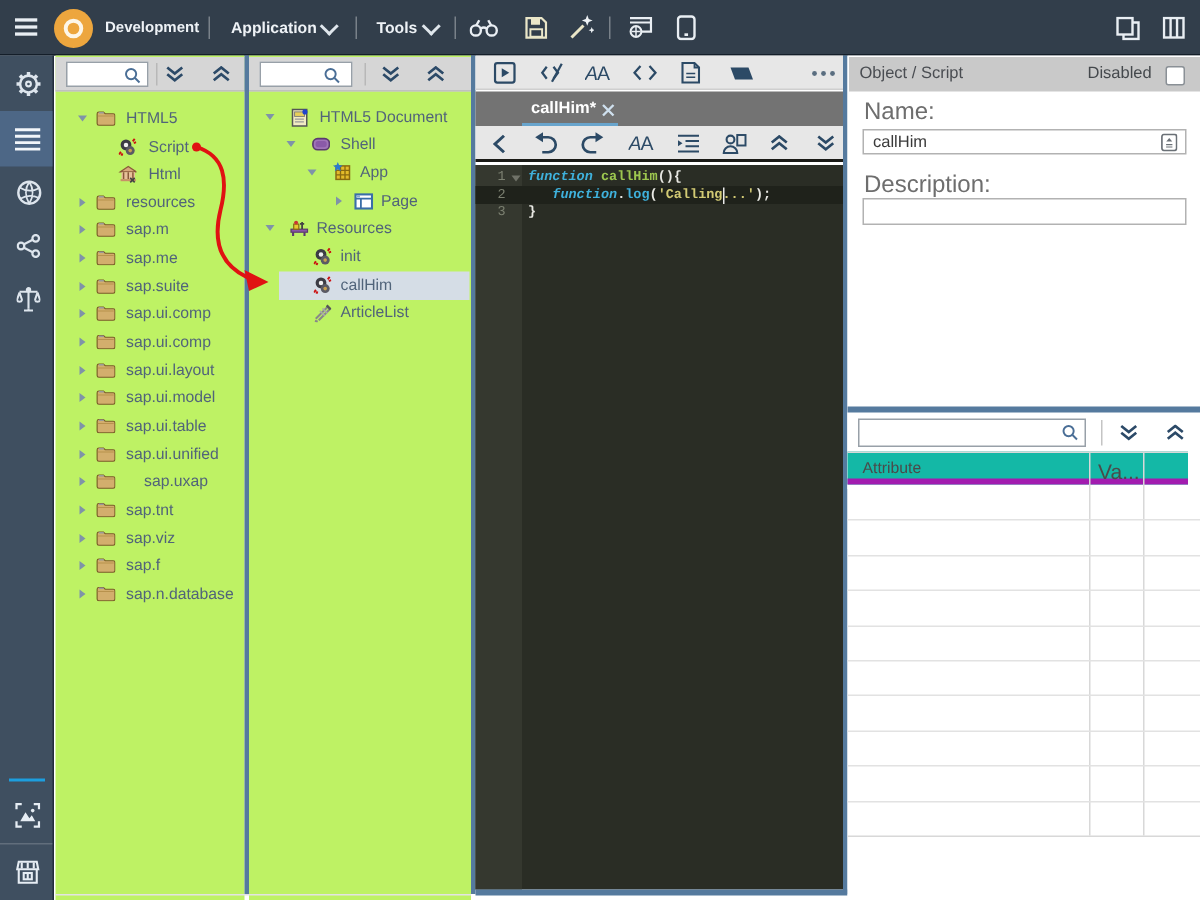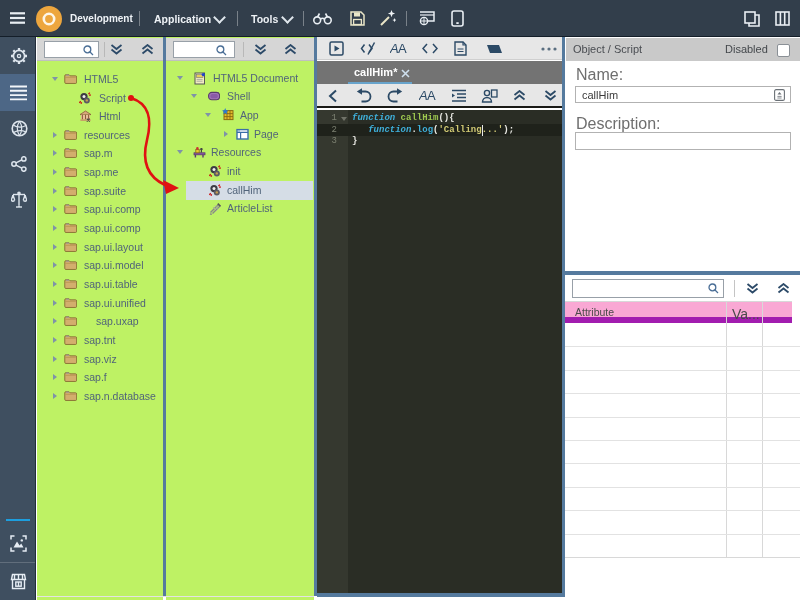--- a/index.html
+++ b/index.html
@@ -564,21 +564,21 @@
       <circle cx="4.4" cy="4.4" r="3.4" fill="none" stroke="#4a6e96" stroke-width="1.3"></circle>
       <path d="M7 7 L10 10" stroke="#4a6e96" stroke-width="1.3"></path>
     </svg>
   <div class="abs" style="left:169px;top:5px;width:1px;height:17px;background:#c4c4c4"></div>
   <svg class="abs" style="left:181px;top:8px" width="13" height="11" viewBox="0 0 13 11">
       <path d="M1.5 1 L6.5 5 L11.5 1 M1.5 5.5 L6.5 9.5 L11.5 5.5" fill="none" stroke="#2c4a68" stroke-width="1.8"></path>
     </svg>
   <svg class="abs" style="left:212px;top:8px" width="13" height="11" viewBox="0 0 13 11">
       <path d="M1.5 5 L6.5 1 L11.5 5 M1.5 9.5 L6.5 5.5 L11.5 9.5" fill="none" stroke="#2c4a68" stroke-width="1.8"></path>
     </svg>
-  <div class="abs" style="left:0;top:26px;width:227px;height:22px;background:#f9a8d4;border-top:1px solid #d8d8d8;border-bottom:6px solid #a21caf">
+  <div class="abs" style="left:0;top:26px;width:227px;height:22px;background:#14b8a6;border-top:1px solid #d8d8d8;border-bottom:4px solid #a21caf">
     <span class="abs" style="left:10px;top:4px;font-size:10.5px;color:#4a4a4a">Attribute</span>
     <span class="abs" style="left:167px;top:4px;font-size:14px;color:#4a4a4a">Va...</span>
   </div>
   <div class="abs" style="left:161px;top:26px;width:1px;height:256px;background:#d8d8d8"></div>
   <div class="abs" style="left:197px;top:26px;width:1px;height:256px;background:#d8d8d8"></div>
   <div class="abs" style="left:0;top:71px;width:235px;height:1px;background:#e2e2e2"></div>
   <div class="abs" style="left:0;top:94.8px;width:235px;height:1px;background:#e2e2e2"></div>
   <div class="abs" style="left:0;top:118px;width:235px;height:1px;background:#e2e2e2"></div>
   <div class="abs" style="left:0;top:141.6px;width:235px;height:1px;background:#e2e2e2"></div>
   <div class="abs" style="left:0;top:165px;width:235px;height:1px;background:#e2e2e2"></div>

